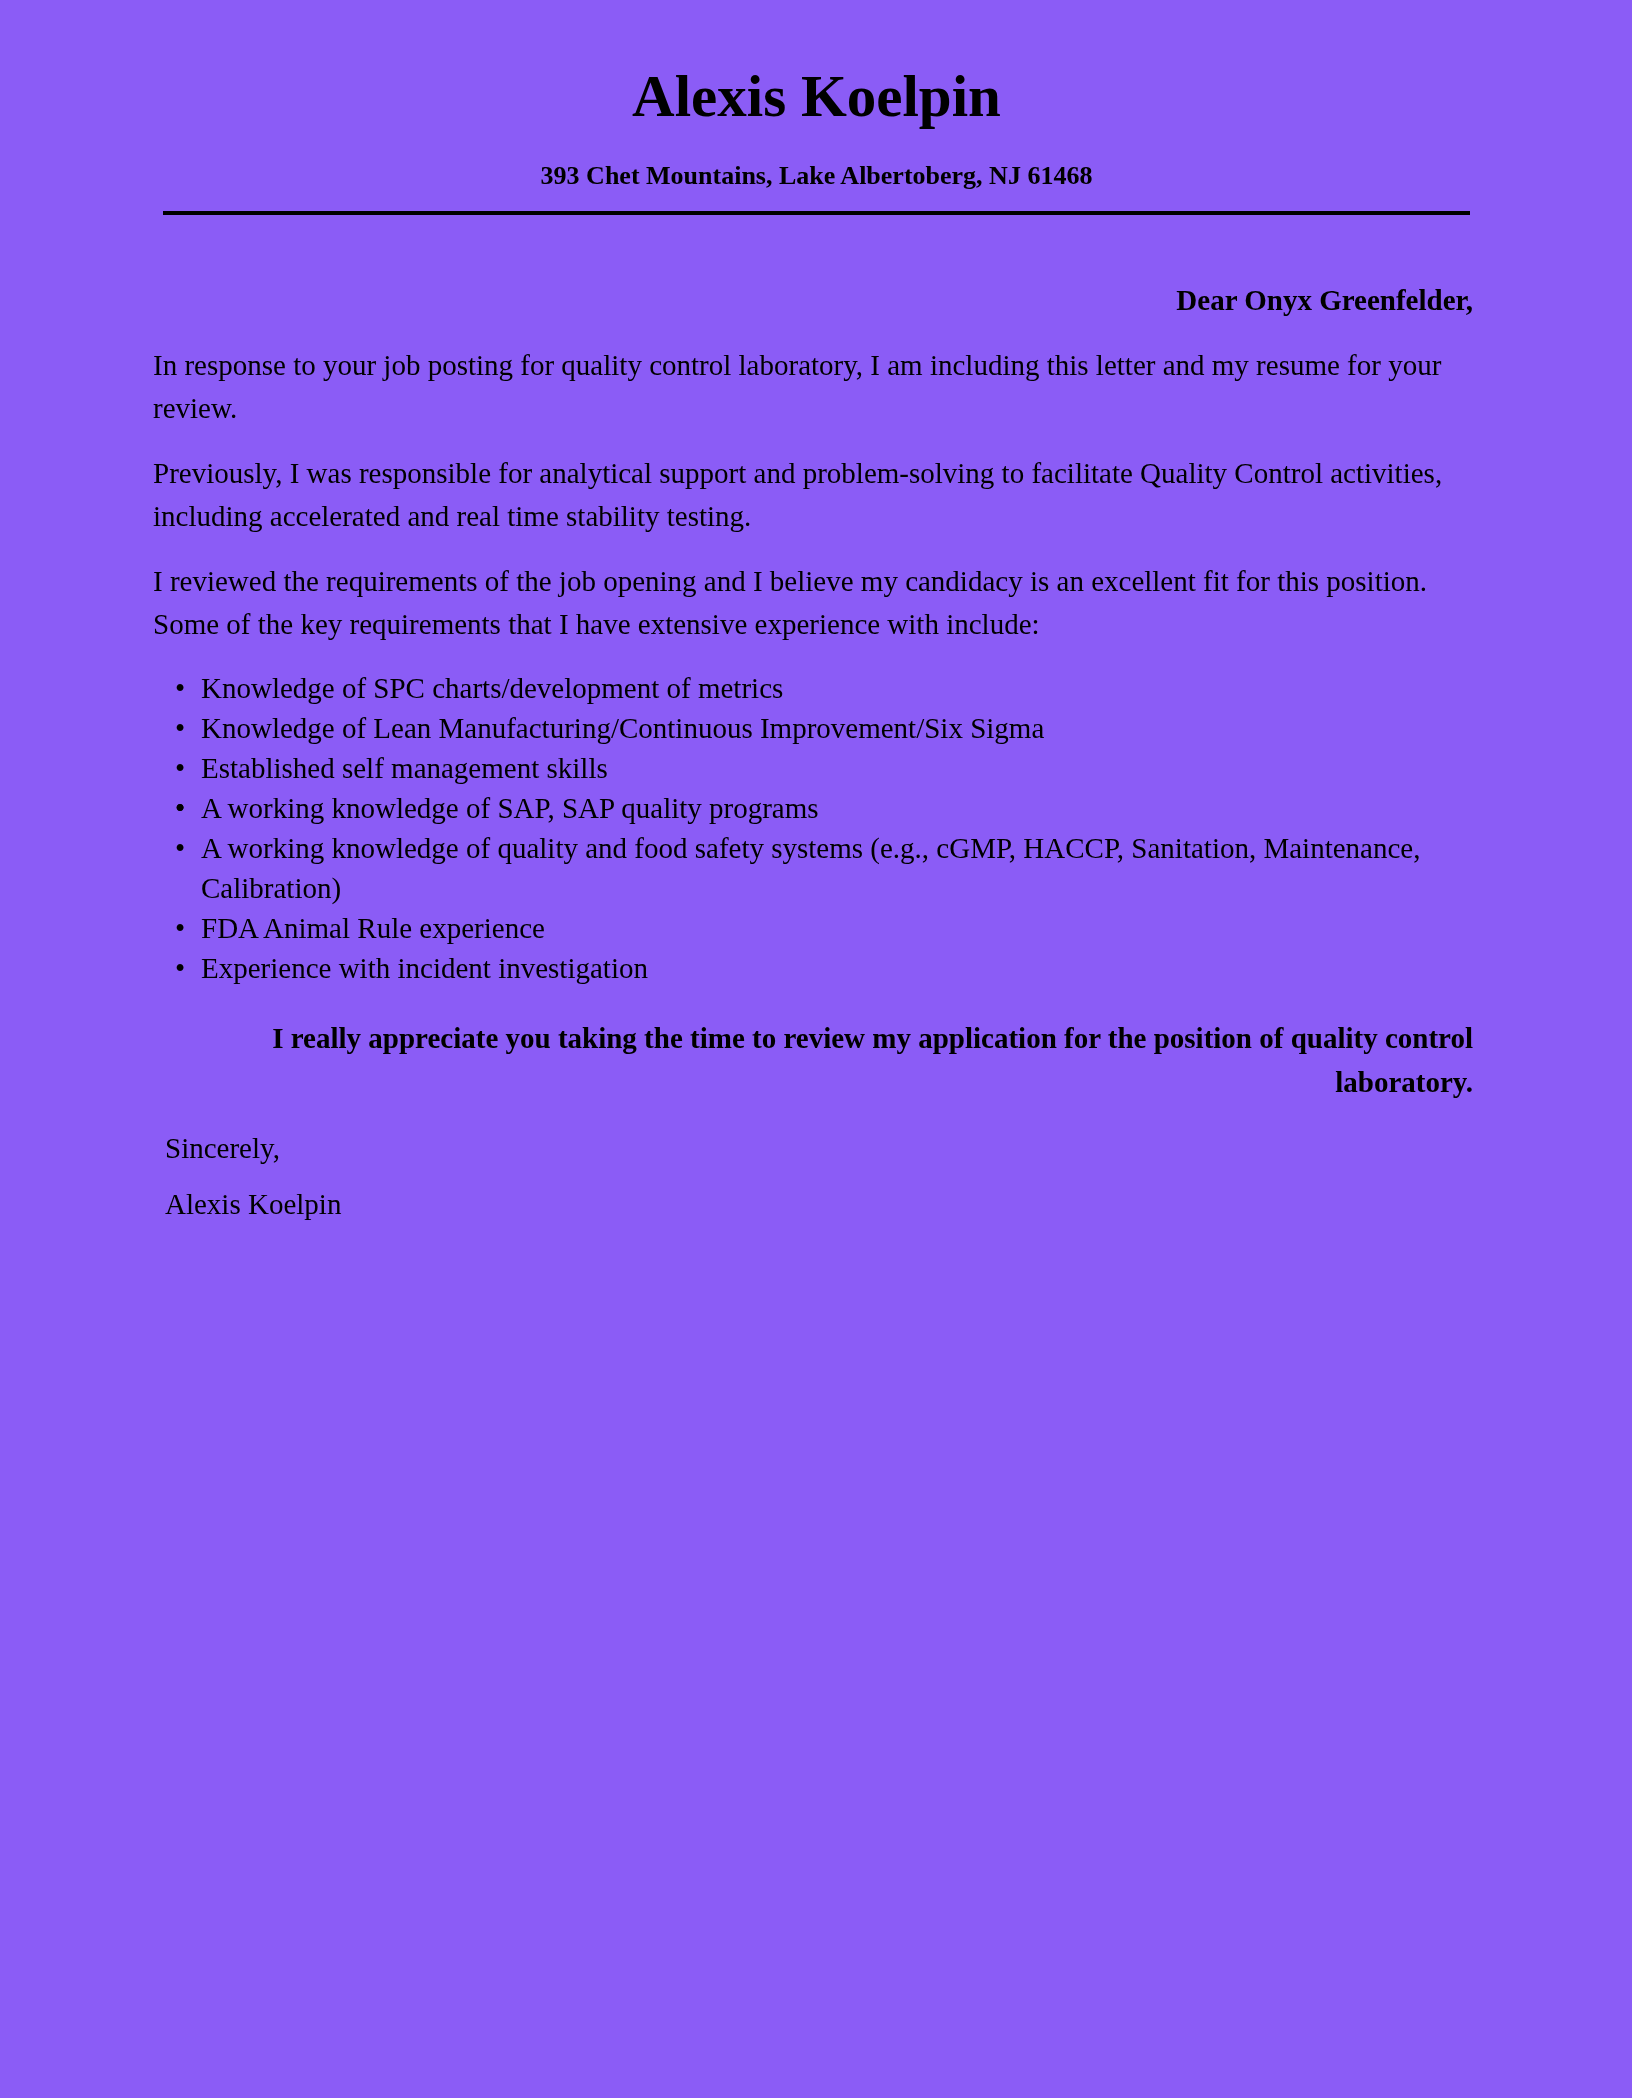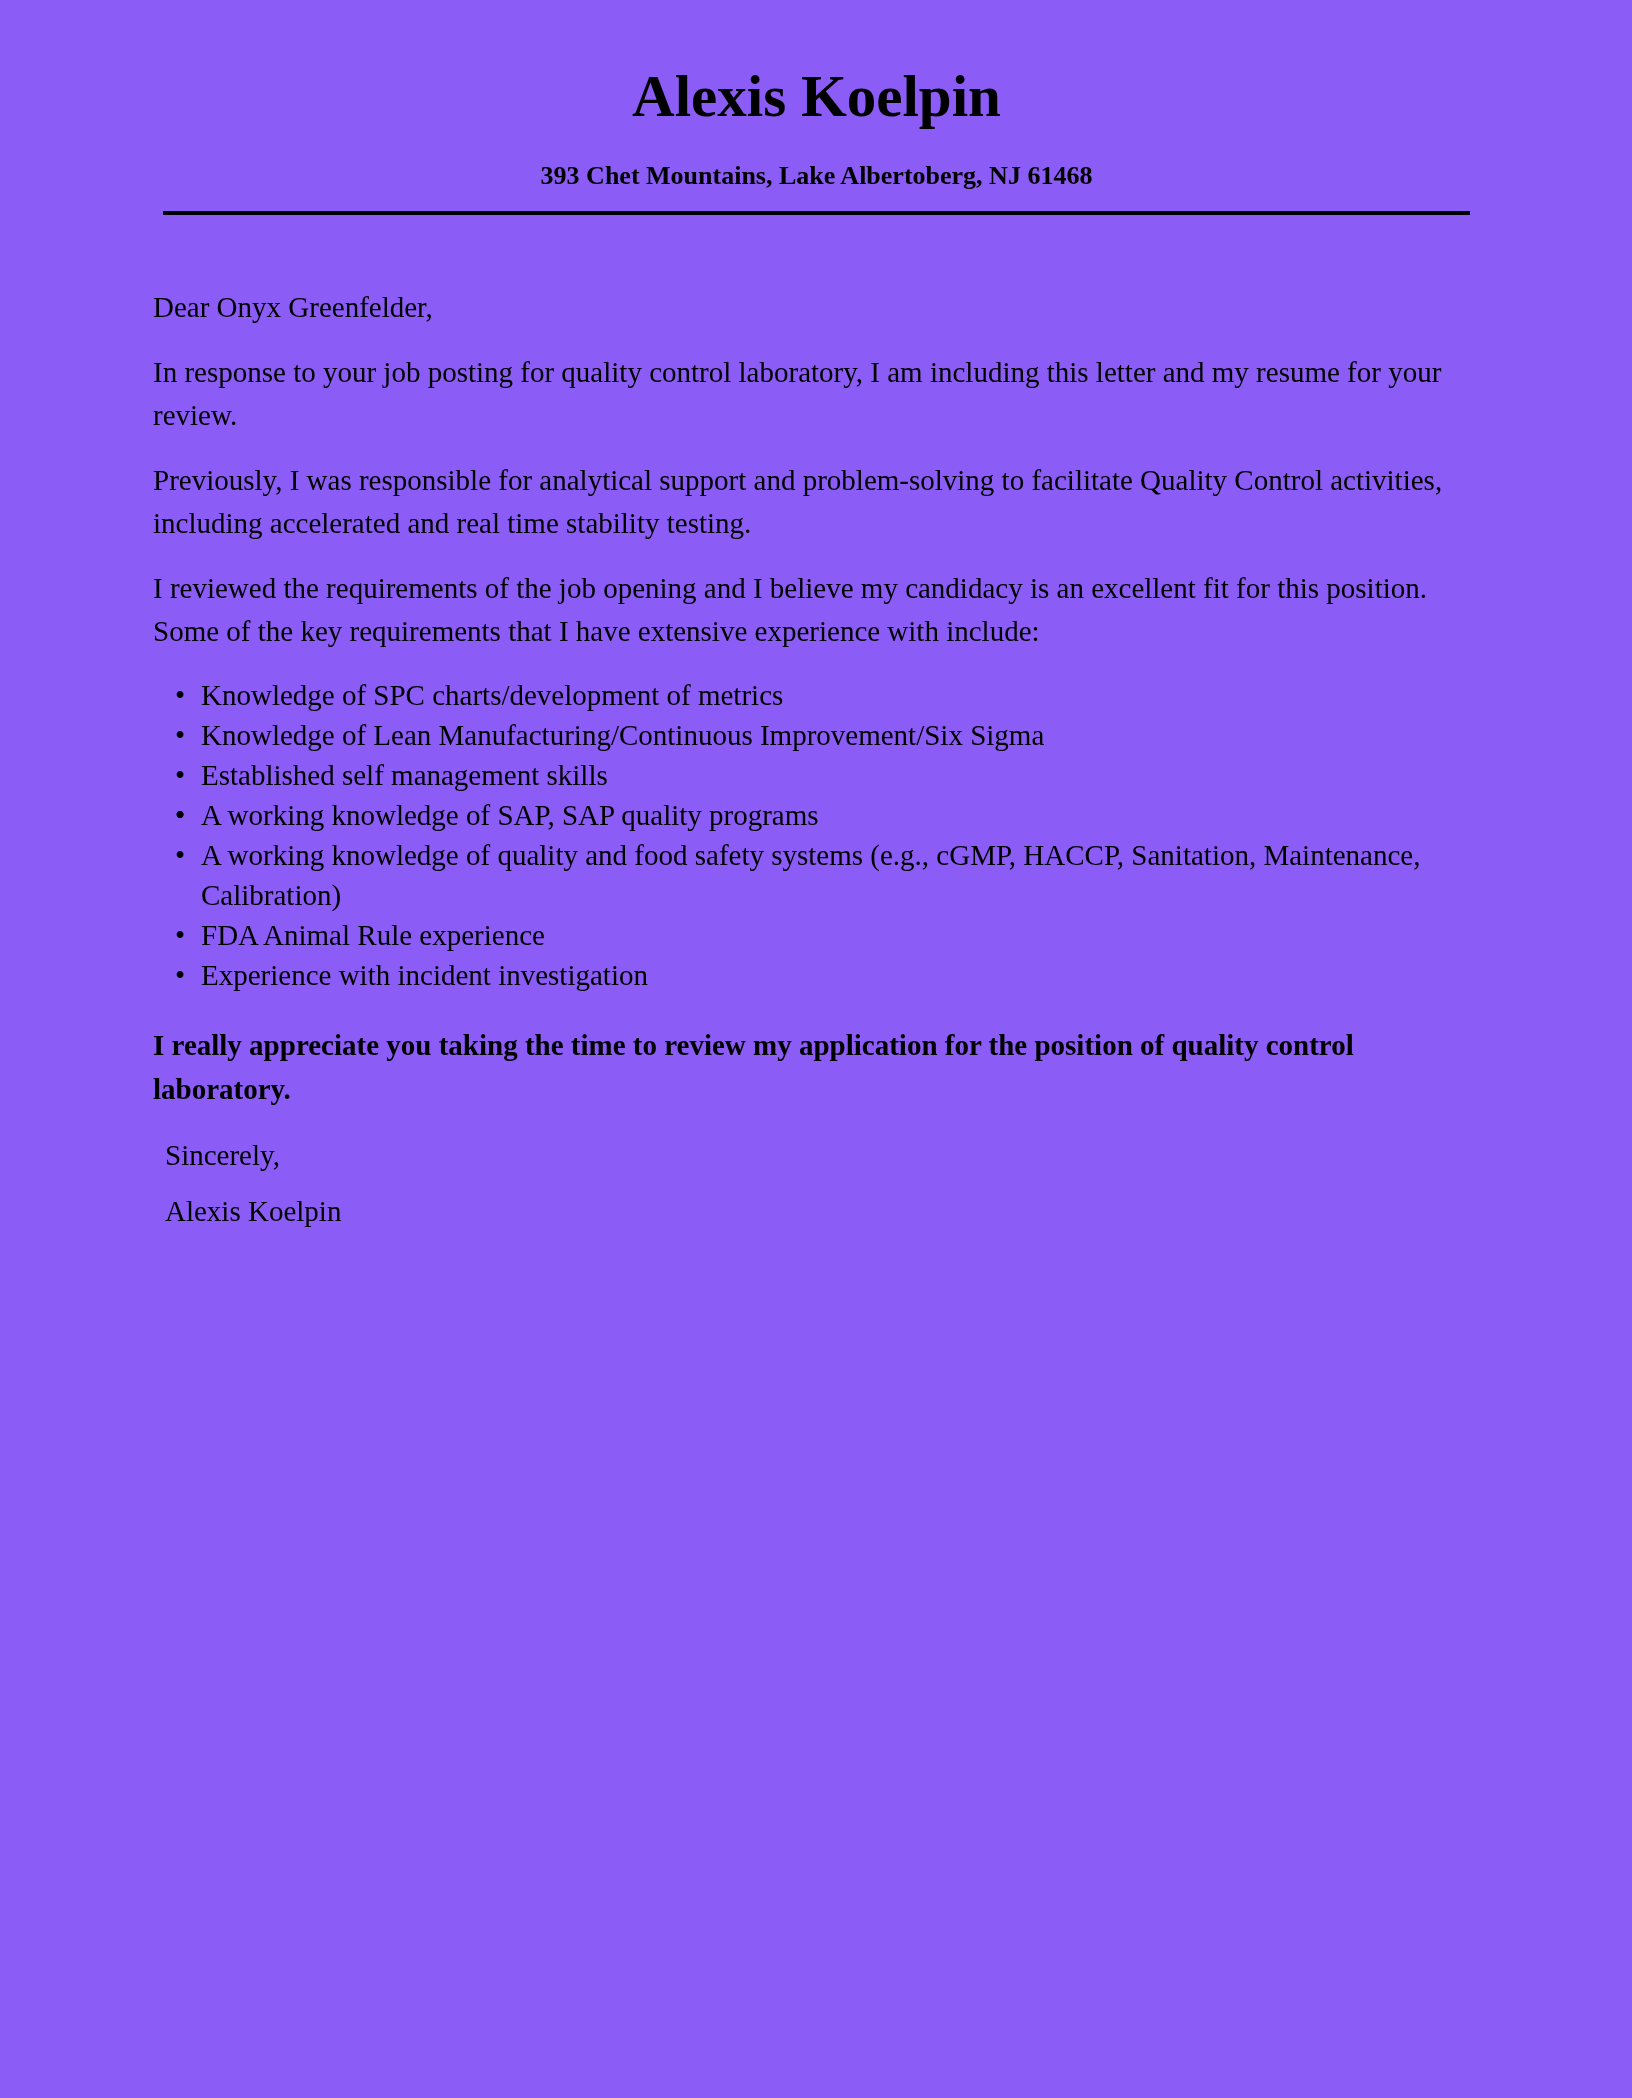--- a/index.html
+++ b/index.html
@@ -55,24 +55,25 @@
     }
     .body {
       position: absolute;
       left: 153px;
       top: 270px;
       width: 1320px;
       font-size: 29px;
       line-height: 43px;
     }
     .salutation {
-      font-weight: normal;
+      font-weight: bold;
       font-size: 29px;
       line-height: 43px;
-      margin: 16px 0 22px 0;
+      margin: 9px 0 22px 0;
+      text-align: right;
     }
     .para {
       margin: 0 0 22px 0;
     }
     ul.reqs {
       margin: 0 0 28px 0;
       padding: 0 0 0 48px;
       list-style: none;
     }
     ul.reqs li {
@@ -81,20 +82,21 @@
     }
     ul.reqs li .bullet {
       position: absolute;
       left: -26px;
       top: 0;
     }
     .closing {
       font-weight: bold;
       margin: 0 0 22px 0;
       line-height: 44px;
+      text-align: right;
     }
     .signoff {
       margin: 12px;
       line-height: 44px;
     }
   </style>
 </head>
 <body>
 
 <div class="page">

